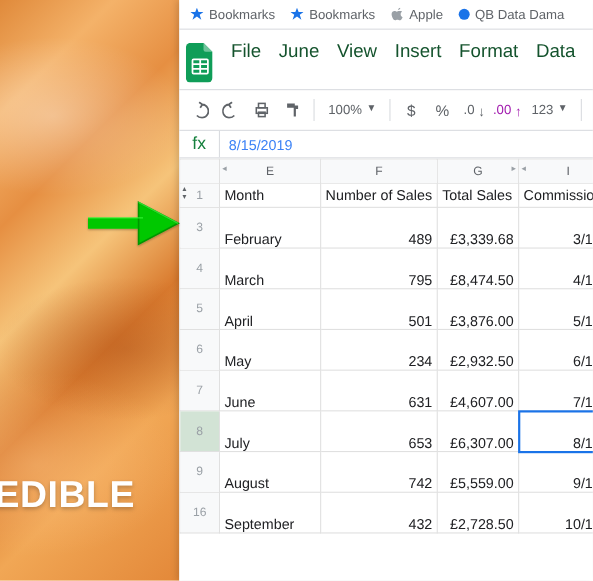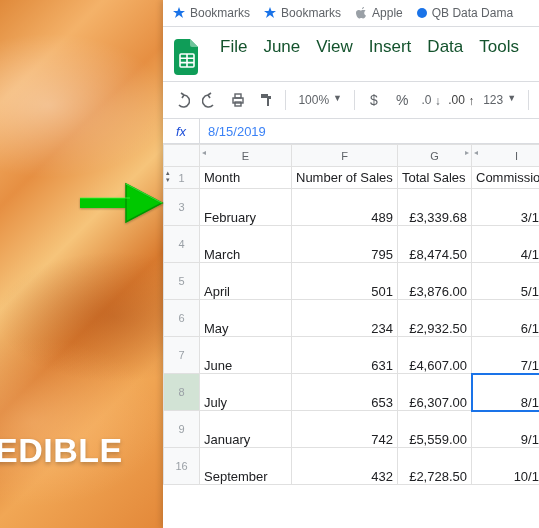--- a/index.html
+++ b/index.html
@@ -16,21 +16,21 @@
   .tstack{display:flex;flex-direction:column}
   .docname{display:flex;align-items:center;gap:10px;font-size:18px;color:#202124;padding:2px 0 2px 2px}
   .docname .nm{outline:none}
   .menus{display:flex;gap:2px;font-size:17px;color:#14532d;padding:0 0 4px 0}
   .menus span{padding:4px 7px;border-radius:3px;cursor:pointer}
   .toolbar{height:36px;border-top:1px solid #dadce0;border-bottom:1px solid #dadce0;display:flex;align-items:center;padding:0 6px;gap:2px;color:#5f6368}
   .tbtn{width:28px;height:28px;display:flex;align-items:center;justify-content:center;border-radius:3px;cursor:pointer}
   .sep{width:1px;height:20px;background:#dadce0;margin:0 4px}
   .zoom{font-size:12px;padding:0 6px;display:flex;align-items:flex-start;gap:4px;cursor:pointer}
   .fbar{height:24px;border-bottom:1px solid #dadce0;display:flex;align-items:center}
-  .fx{width:36px;text-align:center;font-style:italic;color:#1d4ed8;font-size:13px;border-right:1px solid #dadce0;height:100%;display:flex;align-items:center;justify-content:center}
+  .fx{width:36px;text-align:center;color:#15803d;font-size:16px;border-right:1px solid #dadce0;height:100%;display:flex;align-items:center;justify-content:center}
   .fval{padding:0 8px;font-size:13px;color:#3b82f6}
   .grid{flex:1;position:relative;overflow:hidden}
   table{border-collapse:collapse;table-layout:fixed;width:100%}
   th,td{border:1px solid #e0e0e0;box-sizing:border-box;font-size:13px;white-space:nowrap;overflow:hidden}
   .colhdr th{background:#f8f9fa;color:#5f6368;font-weight:normal;height:22px;font-size:11px;position:relative;text-align:center}
   .colhdr th .tri{position:absolute;top:3px;font-size:8px;color:#9aa0a6}
   .rh{background:#f8f9fa;color:#9aa0a6;text-align:center;width:36px;font-size:11px;position:relative}
   .rh.sel{background:#d2e3d5}
   td.cell{padding:0 4px;height:37px;vertical-align:bottom}
   td.num{text-align:right}
@@ -96,20 +96,21 @@
           <rect x="6" y="15" width="14" height="13" rx="1" fill="none" stroke="#fff" stroke-width="1.6"></rect>
           <path stroke="#fff" stroke-width="1.6" d="M6 19.3h14M6 23.6h14M13 15v13"></path>
         </svg>
     </div>
     <div class="tstack">
       <div class="menus" id="menus">
           <span>File</span>
           <span>June</span>
           <span>View</span>
           <span>Insert</span>
+          <span>Format</span>
           <span>Data</span>
           <span>Tools</span>
         </div>
     </div>
   </div>
 
   <div class="toolbar">
     <div class="tbtn">
         <svg width="16" height="16" viewBox="0 0 16 16">
           <path fill="none" stroke="#5f6368" stroke-width="1.6" d="M10 3a6 6 0 1 1-5 10M10 3l-3-2m3 2l-2 3"></path>
@@ -134,21 +135,21 @@
       </div>
     <div class="sep"></div>
     <div class="zoom">
         <span>100%</span>
         <span class="caret">▼</span>
       </div>
     <div class="sep"></div>
     <div class="tbtn" style="font-size:14px;color:#5f6368">$</div>
     <div class="tbtn" style="font-size:14px;color:#5f6368">%</div>
     <div class="tbtn" style="font-size:12px;color:#5f6368;width:30px">.0&nbsp;<span style="display:inline-block;transform:translateY(1px)">↓</span></div>
-    <div class="tbtn" style="font-size:12px;color:#404040;width:30px">.00&nbsp;<span style="display:inline-block;transform:translateY(1px)">↑</span></div>
+    <div class="tbtn" style="font-size:12px;color:#a21caf;width:30px">.00&nbsp;<span style="display:inline-block;transform:translateY(1px)">↑</span></div>
     <div class="zoom">
         <span>123</span>
         <span class="caret">▼</span>
       </div>
     <div class="sep"></div>
   </div>
 
   <div class="fbar">
     <div class="fx">fx</div>
     <div class="fval">8/15/2019</div>
@@ -215,21 +216,21 @@
           </tr>
           <tr>
             <td class="rh sel">8</td>
             <td class="cell">July</td>
             <td class="cell num">653</td>
             <td class="cell num">£6,307.00</td>
             <td class="cell num selcell">8/15/2</td>
           </tr>
           <tr>
             <td class="rh">9</td>
-            <td class="cell">January</td>
+            <td class="cell">August</td>
             <td class="cell num">742</td>
             <td class="cell num">£5,559.00</td>
             <td class="cell num">9/15/2</td>
           </tr>
           <tr>
             <td class="rh">16</td>
             <td class="cell">September</td>
             <td class="cell num">432</td>
             <td class="cell num">£2,728.50</td>
             <td class="cell num">10/15/2</td>

